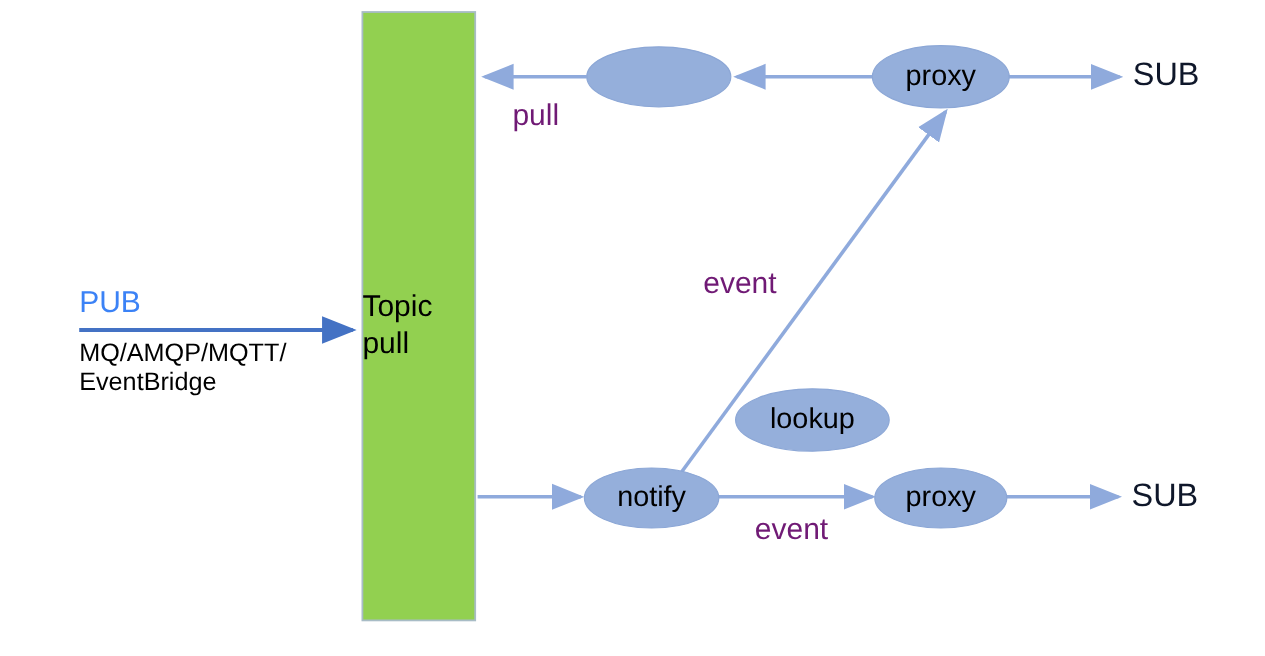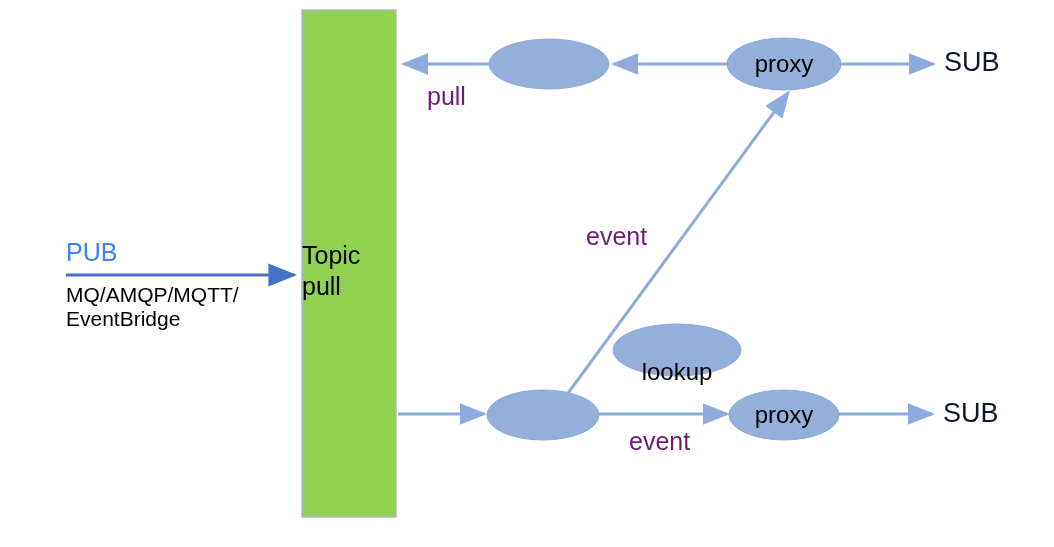--- a/index.html
+++ b/index.html
@@ -121,22 +121,23 @@
   </svg>
 
   <div class="queue-text" style="left:302px; top:240px; width:94px; font-size:25px;">
     <div>Topic</div>
     <div>pull</div>
   </div>
 
 
   <div class="node-label" style="left:727px; top:50px; width:114px; font-size:24px;">proxy</div>
 
-  <div class="node-label" style="left:613px; top:336px; width:128px; font-size:24px;margin-top:22px;">lookup</div>
+  <div class="node-label" style="left:613px; top:336px; width:128px; font-size:24px;">lookup</div>
 
+  <div class="node-label" style="left:487px; top:401px; width:112px; font-size:24px;">notify</div>
 
   <div class="node-label" style="left:729px; top:401px; width:110px; font-size:24px;">proxy</div>
 
   <div class="endpoint-label" style="left:944px; top:47px; font-size:27px;">SUB</div>
 
   <div class="endpoint-label" style="left:943px; top:398px; font-size:27px;">SUB</div>
 
   <div class="edge-label" style="left:427px; top:82px; font-size:25px;">pull</div>
 
   <div class="edge-label" style="left:586px; top:222px; font-size:25px;">event</div>

